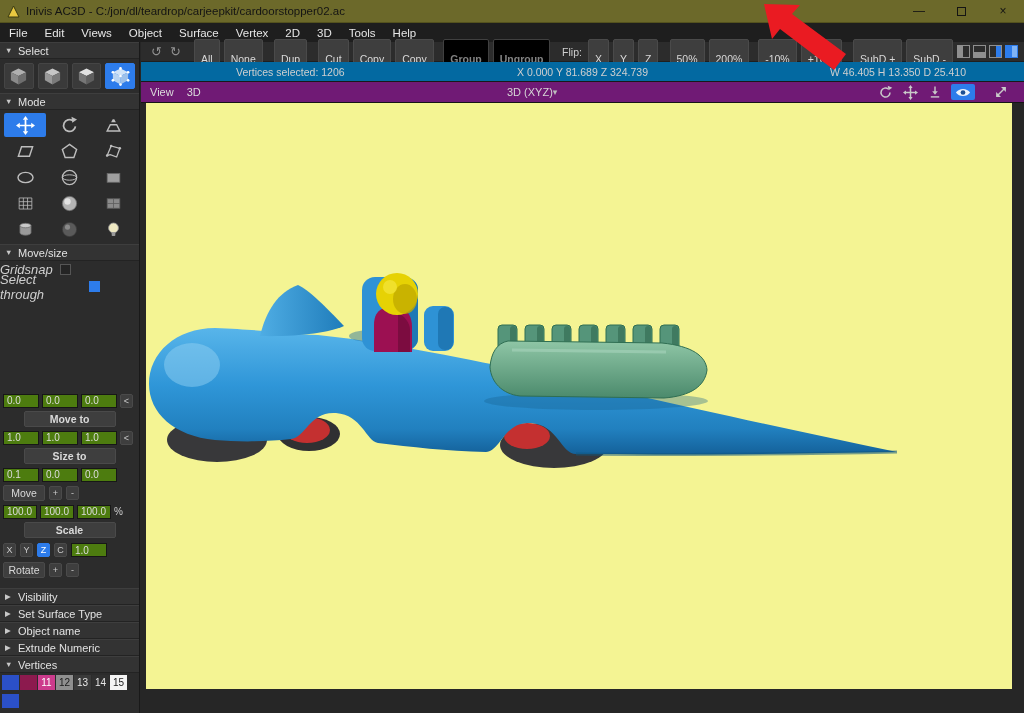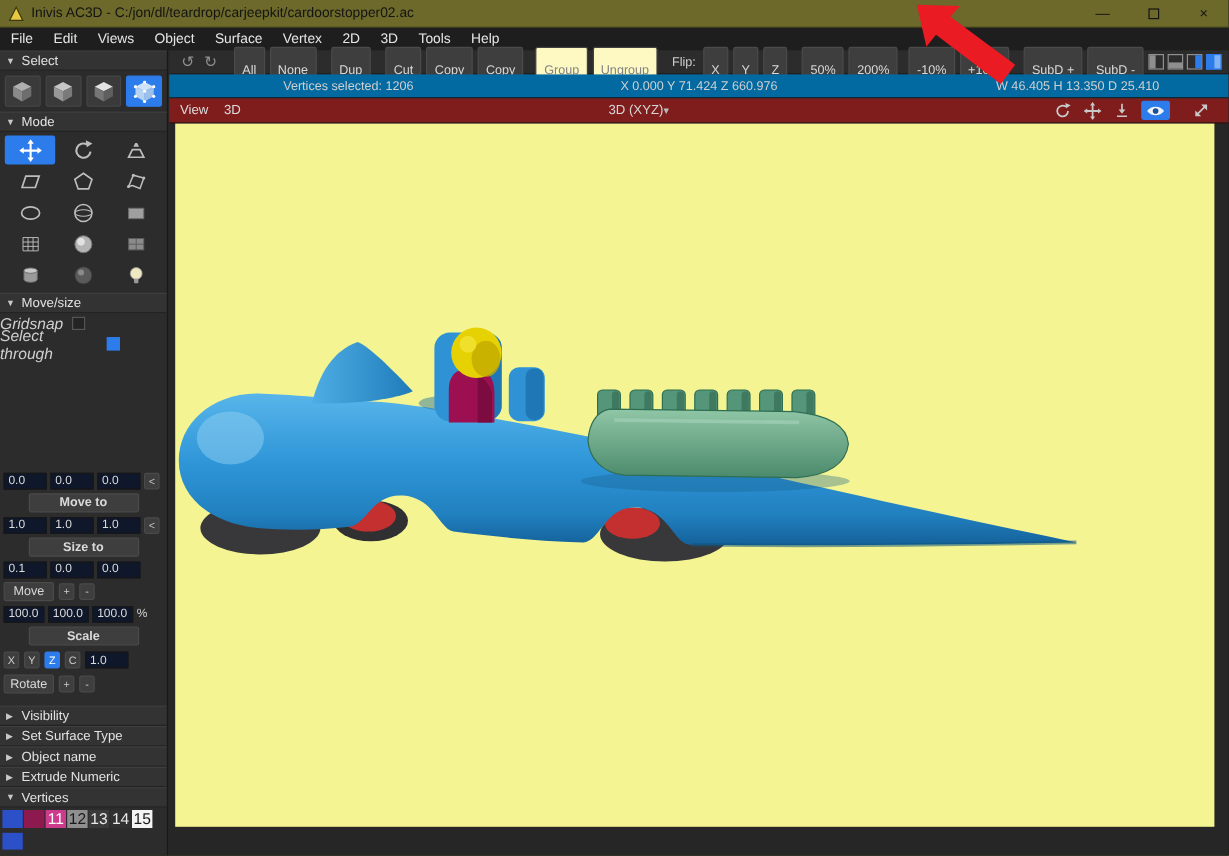--- a/index.html
+++ b/index.html
@@ -19,35 +19,35 @@
   .menubar { position:absolute; top:23px; left:0; right:0; height:19px; background:#1e1e1e;
              display:flex; align-items:center; gap:17px; padding-left:9px; }
   .menu-item { font-size:11.5px; color:#e6e6e6; }
 
   
   .toolbar { position:absolute; top:42px; left:141px; right:0; height:20px; background:#2c2c2c;
              border-bottom:1px solid #1f1f1f; display:flex; align-items:center; gap:4px; padding:0 6px 0 8px; }
   .tb-glyph { color:#8f8f8f; font-size:13px; margin:0 2px; line-height:1; }
   .tb-btn { background:#3e3e3e; border:1px solid #4a4a4a; border-radius:2px; color:#d9d9d9;
             font-size:10.5px; height:16px; line-height:14px; padding:12px 6px; white-space:nowrap; }
-  .tb-btn.dis { color:#828282; background:#fef9c3; border-color:#404040; }
+  .tb-btn.dis { color:#828282; background:#000000; border-color:#404040;font-weight:bold; }
   .tb-label { font-size:10.5px; color:#cfcfcf; margin:0 2px; }
   .gap2{width:2px}.gap4{width:4px}.gap8{width:8px}
   .layout-ics { margin-left:auto; display:flex; gap:3px; }
   .lic { width:13px; height:13px; border:1px solid #8f8f8f; position:relative; background:#2c2c2c; }
   .lic i { position:absolute; display:block; }
 
   
   .statusbar { position:absolute; top:62px; left:141px; right:0; height:20px; background:#0369a1;
                border-bottom:1px solid #191919; font-size:10.5px; color:#cfcfcf; }
   .statusbar span { position:absolute; top:4px; white-space:nowrap; }
   #st-vert{left:95px} #st-pos{left:50%; transform:translateX(-50%)} #st-dim{right:58px}
 
   
-  .vheader { position:absolute; top:82px; left:141px; right:0; height:21px; background:#7f1d1d;
+  .vheader { position:absolute; top:82px; left:141px; right:0; height:21px; background:#701a75;
              border-bottom:1px solid #151515; display:flex; align-items:center; font-size:11px;
              color:#dcdcdc; padding:0 14px 0 9px; }
   .vh-mode { margin-left:13px; }
   .proj { position:absolute; left:366px; display:flex; align-items:center; color:#d6d6d6; }
   .caret { font-size:9px; color:#bdbdbd; }
   .vh-ics { margin-left:auto; display:flex; align-items:center; gap:7px; }
   .vh-ic { display:flex; align-items:center; justify-content:center; width:18px; height:16px; }
   .vh-ic.active { background:#2d7ceb; border-radius:2px; width:24px; }
   .vh-ic.last { margin-left:10px; }
 
@@ -67,35 +67,35 @@
   .sel-cell.active { background:#2d7ceb; border-color:#2d7ceb; }
   .mode-grid { display:grid; grid-template-columns:repeat(3,1fr); gap:2px; padding:3px 4px; }
   .mode-cell { height:24px; border-radius:2px; display:flex; align-items:center; justify-content:center; }
   .mode-cell.active { background:#2d7ceb; }
   .chk-row { height:17px; display:flex; align-items:center; gap:7px;
              padding-right:39px; font-size:13px; color:#cfcfcf;font-style:italic; }
   .chk { width:11px; height:11px; background:#242424; border:1px solid #555; }
   .chk.checked { background:#2d7ceb; border-color:#2d7ceb; }
   .spacer1 { height:97px; } .spacer2 { height:8px; }
   .num-row { height:17px; display:flex; align-items:center; gap:3px; padding:0 3px; }
-  .num-input { width:36px; height:14px; background:#0f172a; border:1px solid #171717; color:#dcdcdc;
+  .num-input { width:36px; height:14px; background:#4d7c0f; border:1px solid #171717; color:#dcdcdc;
                font-size:10px; font-family:"Liberation Sans",sans-serif; padding:0 3px; }
   .num-input.short { width:34px; }
   .mini { width:13px; height:14px; background:#3e3e3e; border:1px solid #4a4a4a; border-radius:2px;
           color:#ccc; font-size:9px; display:flex; align-items:center; justify-content:center; }
   .mini.active { background:#2d7ceb; border-color:#2d7ceb; color:#fff; }
   .wide-btn { display:block; margin:2px auto; width:92px; height:16px; background:#3e3e3e;
               border:1px solid #4a4a4a; border-radius:2px; color:#d9d9d9; font-size:10.5px;
               text-align:center; line-height:14px;font-weight:bold; }
   .act-row { height:20px; display:flex; align-items:center; gap:4px; padding:0 3px; }
   .act-btn { width:42px; height:16px; background:#3e3e3e; border:1px solid #4a4a4a; border-radius:2px;
              color:#d9d9d9; font-size:10.5px; text-align:center; line-height:14px; }
   .pct { font-size:10px; color:#cfcfcf; }
   .pal-row { display:flex; gap:1px; padding:2px; }
-  .swatch { width:17px; height:15px; display:flex; align-items:center; justify-content:center; font-size:13px; }
+  .swatch { width:17px; height:15px; display:flex; align-items:center; justify-content:center; font-size:10px; }
   .swatch.partial { height:14px; }
 
   
   #annotation-arrow { position:absolute; left:0; top:0; width:1024px; height:713px; z-index:60; pointer-events:none; }
 </style>
 </head>
 <body>
 
 <div id="app">
 
@@ -166,21 +166,21 @@
           <i style="right:0;top:0;bottom:0;width:5px;background:#2d7ceb"></i>
         </span>
       <span class="lic" style="border-color:#2d7ceb;background:#2d7ceb">
           <i style="right:0;top:0;bottom:0;width:5px;background:#7fb3f5"></i>
         </span>
     </div>
   </div>
 
   <div class="statusbar">
     <span id="st-vert">Vertices selected: 1206</span>
-    <span id="st-pos">X 0.000 Y 71.424 Z 660.976</span>
+    <span id="st-pos">X 0.000 Y 81.689 Z 324.739</span>
     <span id="st-dim">W 46.405 H 13.350 D 25.410</span>
   </div>
 
   <div class="vheader">
     <span>View</span>
     <span class="vh-mode">3D</span>
     <span class="proj">
       <span>3D (XYZ)</span>
       <span class="caret">▾</span>
     </span>

